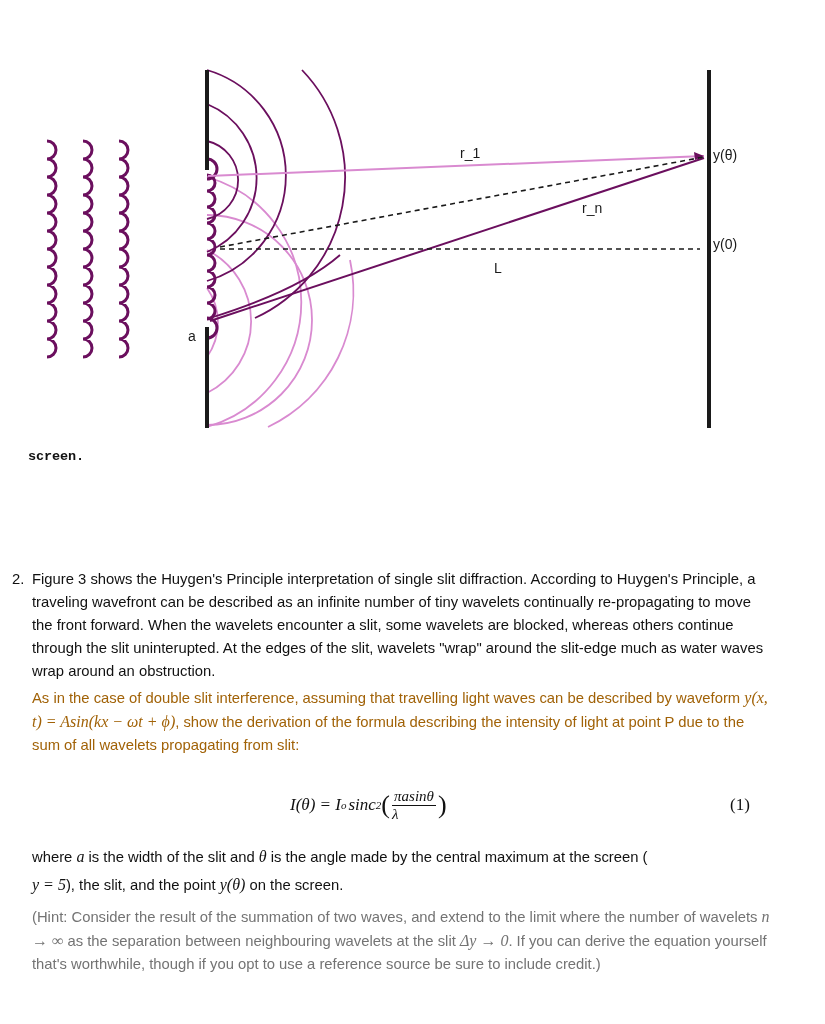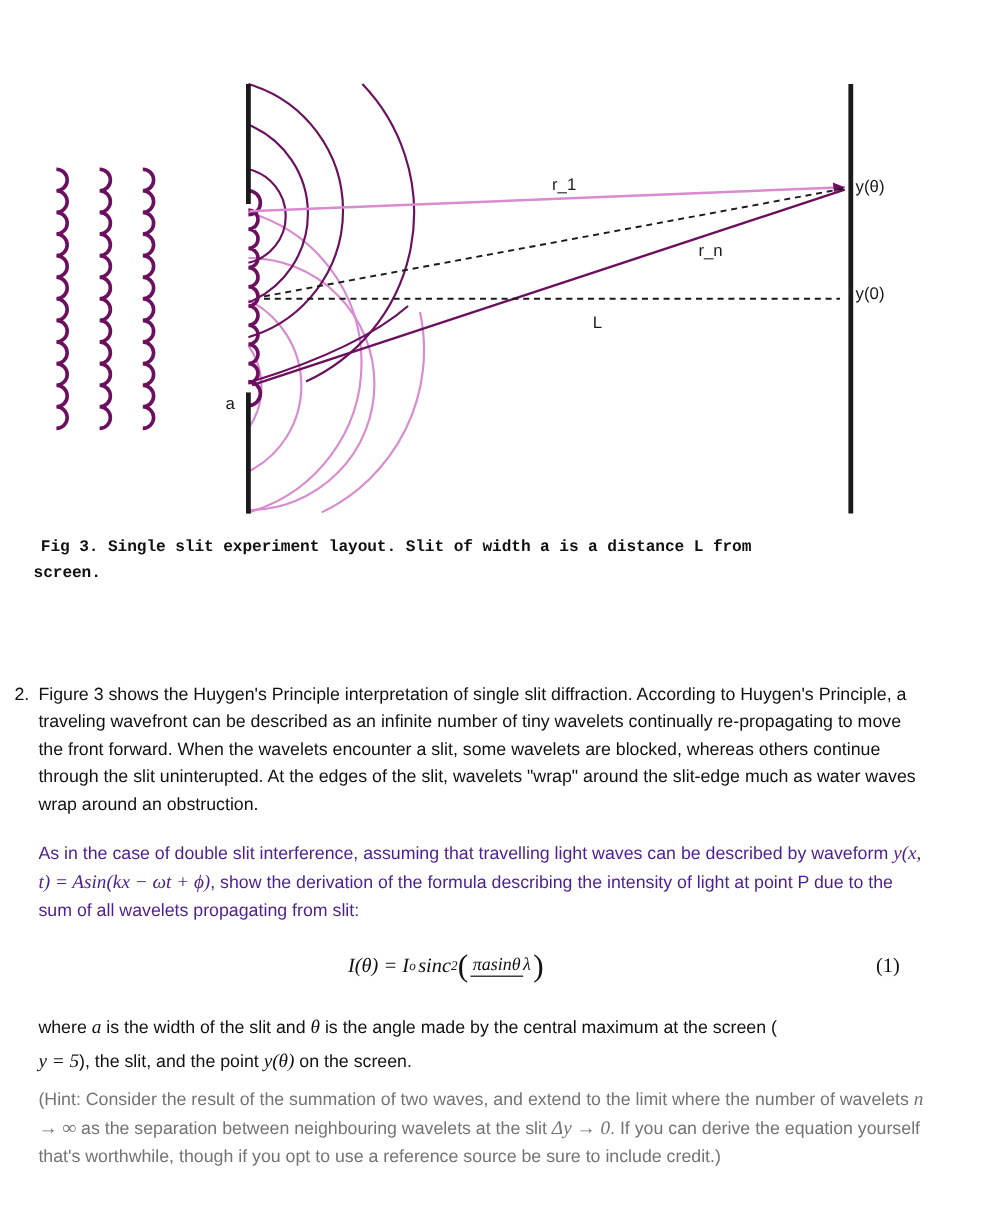--- a/index.html
+++ b/index.html
@@ -5,24 +5,24 @@
     html, body { margin:0; padding:0; background:#ffffff; }
     body { width:825px; height:1024px; position:relative; overflow:hidden; color:#1a1a1a; }
     .figure { position:absolute; left:0; top:60px; width:681px; height:380px; }
     .figure svg { display:block; }
     .fig-label { font-family:"Liberation Sans", sans-serif; font-size:14px; fill:#1a1a1a; }
     .caption { position:absolute; left:28px; top:446px; width:720px;
       font-family:"Liberation Mono", monospace; font-size:13.5px; line-height:22px; color:#111; font-weight:bold; letter-spacing:-0.1px; }
     .caption .l1 { padding-left:6px; display:block; }
     .para1 { position:absolute; left:32px; top:568px; width:740px; font-family:"Liberation Sans", sans-serif; font-size:14.8px; line-height:23px; color:#111; }
     .para1 .num { position:absolute; left:-20px; top:0; }
-    .para2 { position:absolute; left:32px; top:700px; width:740px; font-family:"Liberation Sans", sans-serif; font-size:14.8px; line-height:23px; color:#4c1d95; }
+    .para2 { position:absolute; left:32px; top:686px; width:740px; font-family:"Liberation Sans", sans-serif; font-size:14.8px; line-height:23px; color:#a16207; }
     .math { font-family:"Liberation Serif", serif; font-style:italic; font-size:16px; }
     .equation { position:absolute; left:290px; top:780px; height:50px; font-family:"Liberation Serif", serif; font-style:italic; font-size:17px; color:#111; display:flex; align-items:center; }
-    .frac { display:inline-flex; flex-direction:row; align-items:flex-start; margin:15px 2px; vertical-align:middle; }
+    .frac { display:inline-flex; flex-direction:column; align-items:flex-start; margin:15px 2px; vertical-align:middle; }
     .frac .num-part { font-size:15px; line-height:17px; border-bottom:1px solid #111; padding:0 2px; }
     .frac .den-part { font-size:15px; line-height:17px; }
     .paren { font-style:normal; font-size:26px; line-height:26px; font-weight:300; }
     .eqno { position:absolute; left:730px; top:795px; font-family:"Liberation Serif", serif; font-size:17px; color:#111; }
     .para3 { position:absolute; left:32px; top:843px; width:740px; font-family:"Liberation Sans", sans-serif; font-size:14.8px; line-height:28px; color:#111; }
     .para4 { position:absolute; left:32px; top:905px; width:740px; font-family:"Liberation Sans", sans-serif; font-size:14.8px; line-height:23px; color:#737373; }
     sup { font-size:11px; }
     sub { font-size:11px; }
   </style>
 </head>
@@ -82,21 +82,20 @@
     <text class="fig-label" x="460" y="158">r_1</text>
     <text class="fig-label" x="582" y="213">r_n</text>
     <text class="fig-label" x="494" y="273">L</text>
     <text class="fig-label" x="188" y="341">a</text>
     <text class="fig-label" x="713" y="160">y(θ)</text>
     <text class="fig-label" x="713" y="249">y(0)</text>
   </svg>
 </div>
 
 <div class="caption">
-  <span class="l1">Fig 3. Single slit experiment layout. Slit of width a is a distance L from</span>
   <span>screen.</span>
 </div>
 
 <div class="para1">
   <span class="num">2.</span>
   <span>Figure 3 shows the Huygen's Principle interpretation of single slit diffraction. According to Huygen's Principle, a traveling wavefront can be described as an infinite number of tiny wavelets continually re-propagating to move the front forward. When the wavelets encounter a slit, some wavelets are blocked, whereas others continue through the slit uninterupted. At the edges of the slit, wavelets "wrap" around the slit-edge much as water waves wrap around an obstruction.</span>
 </div>
 
 <div class="para2">
   <span>As in the case of double slit interference, assuming that travelling light waves can be described by waveform </span><span class="math">y(x, t) = Asin(kx − ωt + ϕ)</span><span>, show the derivation of the formula describing the intensity of light at point P due to the sum of all wavelets propagating from slit:</span>

